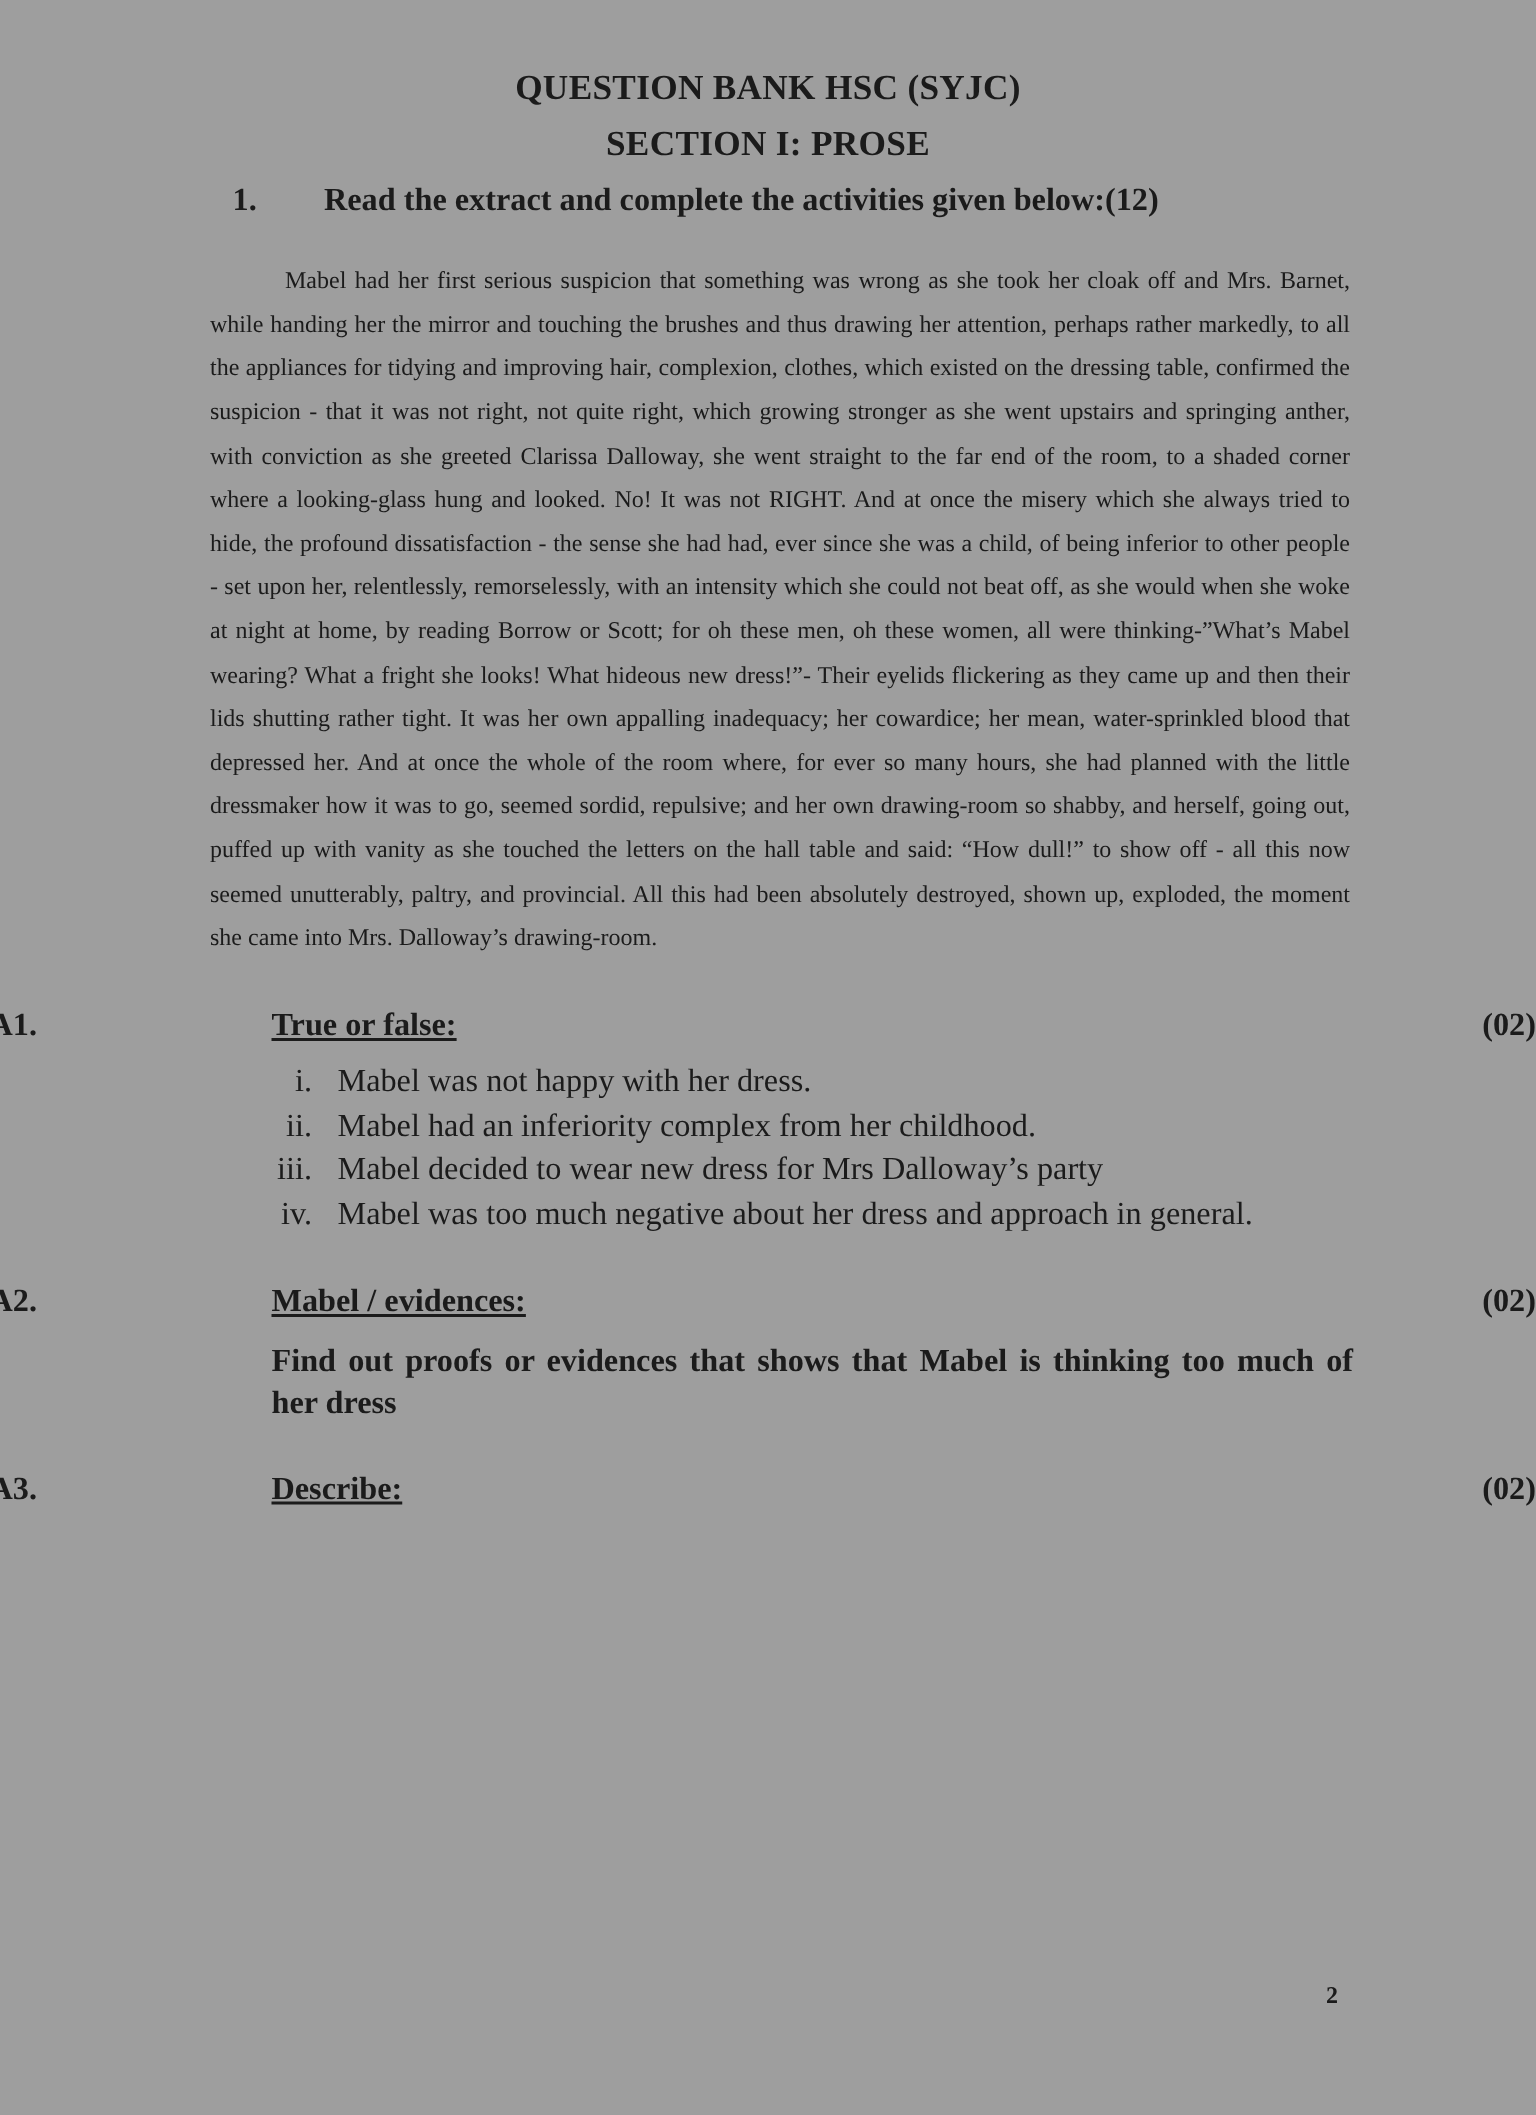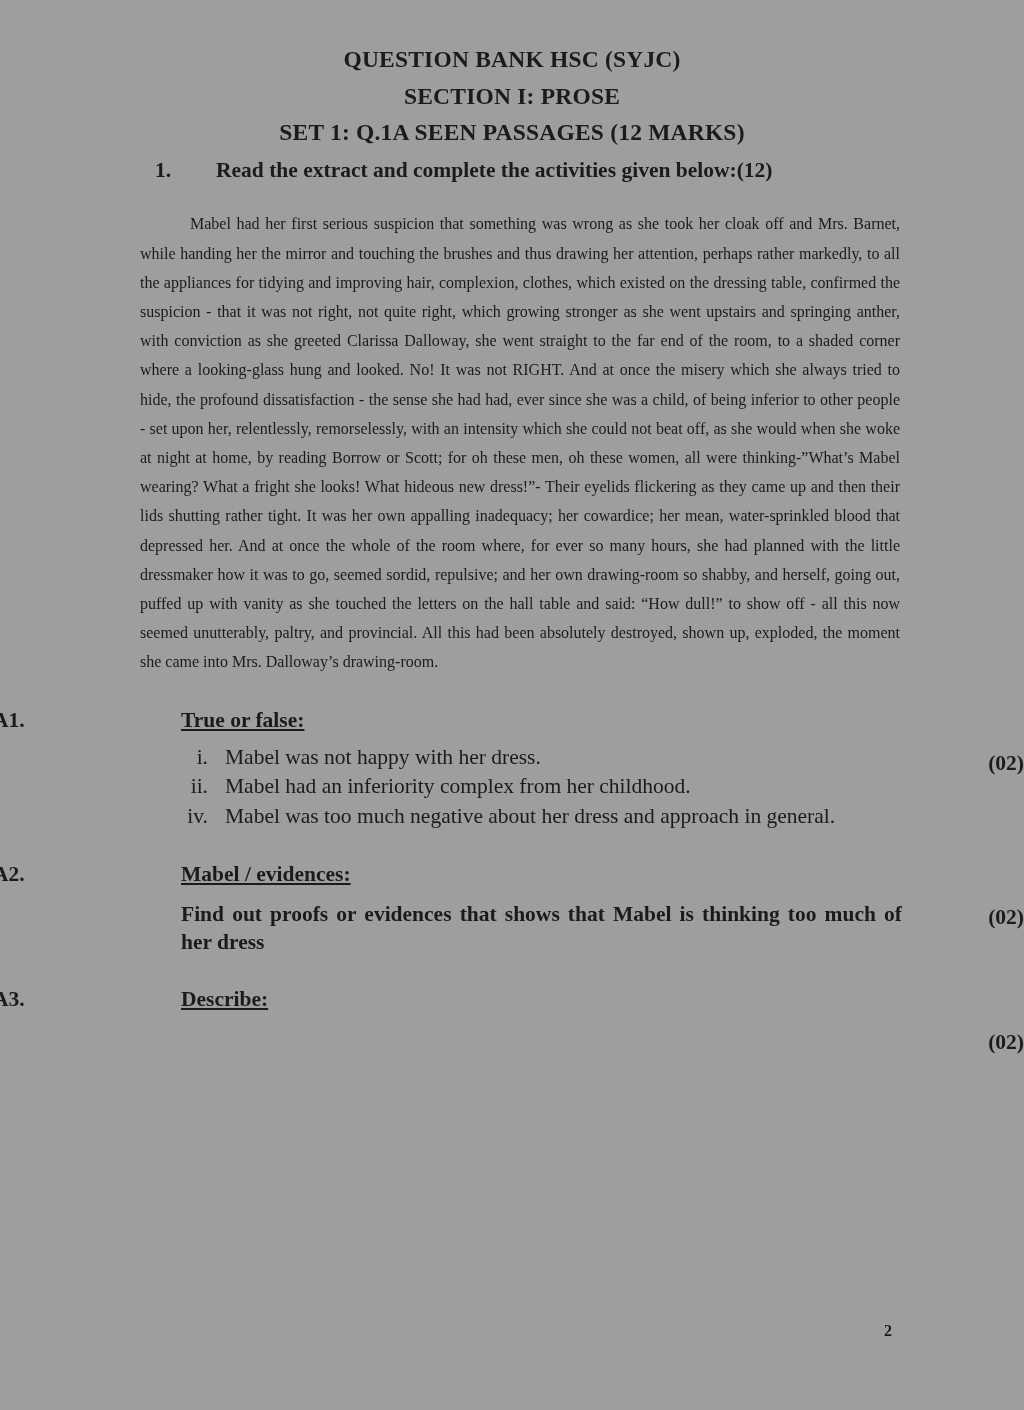--- a/index.html
+++ b/index.html
@@ -91,21 +91,20 @@
   .qhead .qtitle {
     display: inline-block;
     margin-left: 63px;
     text-decoration: underline;
   }
   .qhead .qmarks {
     position: absolute;
     right: -34px;
     top: 0;
     font-weight: bold;
-    margin-top: 43px;
   }
 
   
   .rlist {
     margin-top: 9px;
     margin-left: 63px;
   }
   .rlist .ritem {
     display: flex;
     font-size: 21.5px;
@@ -145,21 +144,20 @@
   }
 </style>
 </head>
 <body>
 
 <div class="page">
 
   <div class="headings">
     <div class="head-line h1">QUESTION BANK HSC (SYJC)</div>
     <div class="head-line h2">SECTION I: PROSE</div>
-    <div class="head-line h3">SET 1: Q.1A SEEN PASSAGES (12 MARKS)</div>
   </div>
 
   <div class="instruction">
     <span class="num">1.</span>
     <span class="txt">Read the extract and complete the activities given below:(12)</span>
   </div>
 
   <div class="passage">Mabel had her first serious suspicion that something was wrong as she took her cloak off and Mrs. Barnet, while handing her the mirror and touching the brushes and thus drawing her attention, perhaps rather markedly, to all the appliances for tidying and improving hair, complexion, clothes, which existed on the dressing table, confirmed the suspicion - that it was not right, not quite right, which growing stronger as she went upstairs and springing anther, with conviction as she greeted Clarissa Dalloway, she went straight to the far end of the room, to a shaded corner where a looking-glass hung and looked. No! It was not RIGHT. And at once the misery which she always tried to hide, the profound dissatisfaction - the sense she had had, ever since she was a child, of being inferior to other people - set upon her, relentlessly, remorselessly, with an intensity which she could not beat off, as she would when she woke at night at home, by reading Borrow or Scott; for oh these men, oh these women, all were thinking-”What’s Mabel wearing? What a fright she looks! What hideous new dress!”- Their eyelids flickering as they came up and then their lids shutting rather tight. It was her own appalling inadequacy; her cowardice; her mean, water-sprinkled blood that depressed her. And at once the whole of the room where, for ever so many hours, she had planned with the little dressmaker how it was to go, seemed sordid, repulsive; and her own drawing-room so shabby, and herself, going out, puffed up with vanity as she touched the letters on the hall table and said: “How dull!” to show off - all this now seemed unutterably, paltry, and provincial. All this had been absolutely destroyed, shown up, exploded, the moment she came into Mrs. Dalloway’s drawing-room.</div>
 
   <div class="qblock">
@@ -171,20 +169,24 @@
     <div class="rlist">
       <div class="ritem">
         <span class="rnum">i.</span>
         <span class="rtxt">Mabel was not happy with her dress.</span>
       </div>
       <div class="ritem">
         <span class="rnum">ii.</span>
         <span class="rtxt">Mabel had an inferiority complex from her childhood.</span>
       </div>
       <div class="ritem">
+        <span class="rnum">iii.</span>
+        <span class="rtxt">Mabel decided to wear new dress for Mrs Dalloway’s party</span>
+      </div>
+      <div class="ritem">
         <span class="rnum">iv.</span>
         <span class="rtxt">Mabel was too much negative about her dress and approach in general.</span>
       </div>
     </div>
   </div>
 
   <div class="qblock">
     <div class="qhead">
       <span class="qlabel">A2.</span>
       <span class="qtitle">Mabel / evidences:</span>

